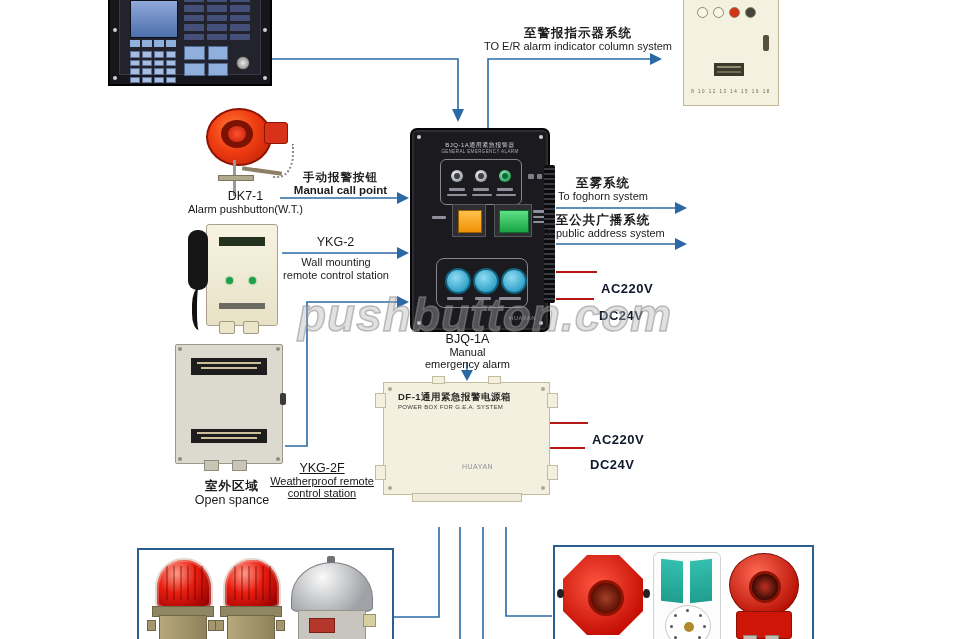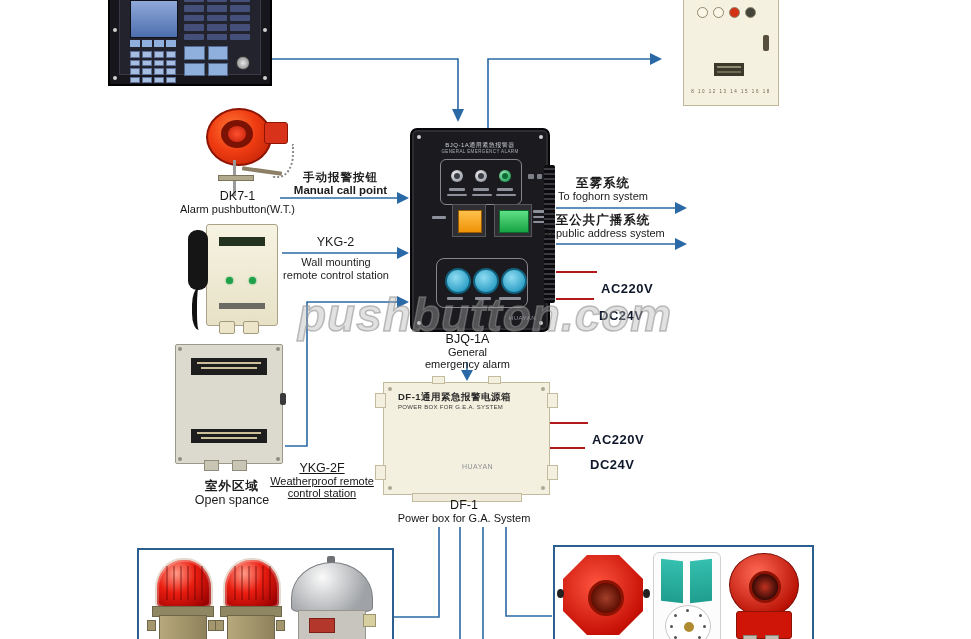--- a/index.html
+++ b/index.html
@@ -220,20 +220,24 @@
           <i></i>
         </div>
       <div class="keysw"></div>
     </div>
     <div class="screwdot" style="left:3px;top:56px;"></div>
     <div class="screwdot" style="right:3px;top:56px;"></div>
     <div class="screwdot" style="left:3px;bottom:4px;"></div>
     <div class="screwdot" style="right:3px;bottom:4px;"></div>
   </div>
 
+  <div class="lbl" style="left:478px;top:26px;width:200px;">
+    <div class="zh">至警报指示器系统</div>
+    <div class="en">TO E/R alarm indicator column system</div>
+  </div>
 
   <div class="abs sg">
     <div class="light" style="left:13px;background:#fbf7e6;"></div>
     <div class="light" style="left:29px;background:#fbf7e6;"></div>
     <div class="light" style="left:45px;background:#d33215;"></div>
     <div class="light" style="left:61px;background:#44443a;"></div>
     <div class="handle"></div>
     <div class="label">
         <i></i>
         <em></em>
@@ -248,21 +252,21 @@
     <div class="junc"></div>
     <div class="chain"></div>
     <div class="rod"></div>
     <div class="tbar"></div>
     <div class="hammer"></div>
   </div>
   <div class="lbl" style="left:268px;top:171px;width:145px;">
     <div class="zh" style="font-size:11.5px;">手动报警按钮</div>
     <div class="en-b">Manual call point</div>
   </div>
-  <div class="cap" style="left:160px;top:189px;width:155px;">
+  <div class="cap" style="left:168px;top:189px;width:155px;">
     <div class="model">DK7-1</div>
     <div class="desc">Alarm pushbutton(W.T.)</div>
   </div>
 
   <div class="abs ykg2">
     <div class="box">
       <div class="toplabel" style="left:12px;top:12px;"></div>
       <div class="led" style="left:19px;top:52px;"></div>
       <div class="led" style="left:42px;top:52px;"></div>
       <div class="strip" style="left:12px;top:78px;"></div>
@@ -351,21 +355,21 @@
     </div>
     <div class="brand">HUAYAN</div>
     <div class="screwdot" style="left:5px;top:5px;"></div>
     <div class="screwdot" style="right:5px;top:5px;"></div>
     <div class="screwdot" style="left:5px;bottom:5px;"></div>
     <div class="screwdot" style="right:5px;bottom:5px;"></div>
   </div>
   <div class="abs bjq-strip"></div>
   <div class="cap" style="left:405px;top:332px;width:125px;">
     <div class="model">BJQ-1A</div>
-    <div class="desc">General</div>
+    <div class="desc">Manual</div>
     <div class="desc">emergency alarm</div>
   </div>
 
   <div class="lbl" style="left:528px;top:213px;width:150px;">
     <div class="zh">至公共广播系统</div>
     <div class="en">To public address system</div>
   </div>
   <div class="lbl" style="left:538px;top:176px;width:130px;">
     <div class="zh">至雾系统</div>
     <div class="en">To foghorn system</div>
@@ -382,24 +386,20 @@
     <div class="tab" style="left:104px;"></div>
     <div class="bottab"></div>
     <div class="zh">DF-1通用紧急报警电源箱</div>
     <div class="en">POWER BOX FOR G.E.A. SYSTEM</div>
     <div class="brand">HUAYAN</div>
     <div class="screwdot" style="left:4px;top:4px;background:#aba890;"></div>
     <div class="screwdot" style="right:4px;top:4px;background:#aba890;"></div>
     <div class="screwdot" style="left:4px;bottom:4px;background:#aba890;"></div>
     <div class="screwdot" style="right:4px;bottom:4px;background:#aba890;"></div>
   </div>
-  <div class="cap" style="left:380px;top:498px;width:168px;">
-    <div class="model">DF-1</div>
-    <div class="desc">Power box for G.A. System</div>
-  </div>
   <div class="volt" style="left:592px;top:416px;">AC220V</div>
   <div class="volt" style="left:590px;top:441px;">DC24V</div>
 
   <div class="devbox" style="left:137px;top:548px;width:253px;height:95px;">
     <div class="beacon" style="left:12px;top:8px;">
       <div class="dome"></div>
       <div class="fins"></div>
       <div class="neck"></div>
       <div class="base"></div>
       <div class="nub" style="left:-4px;"></div>

